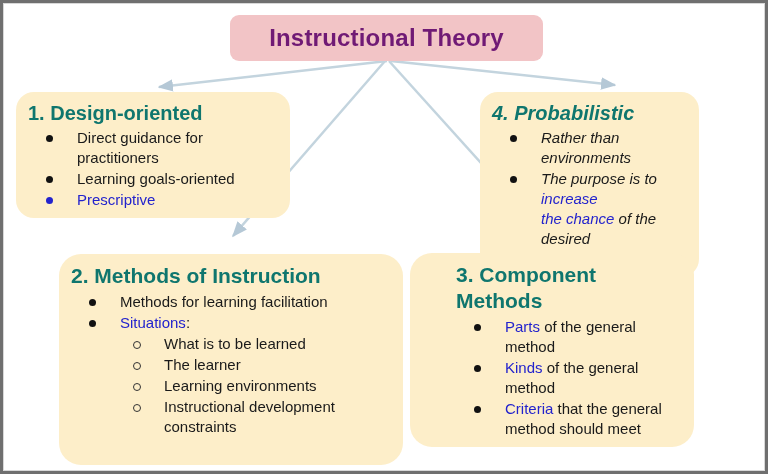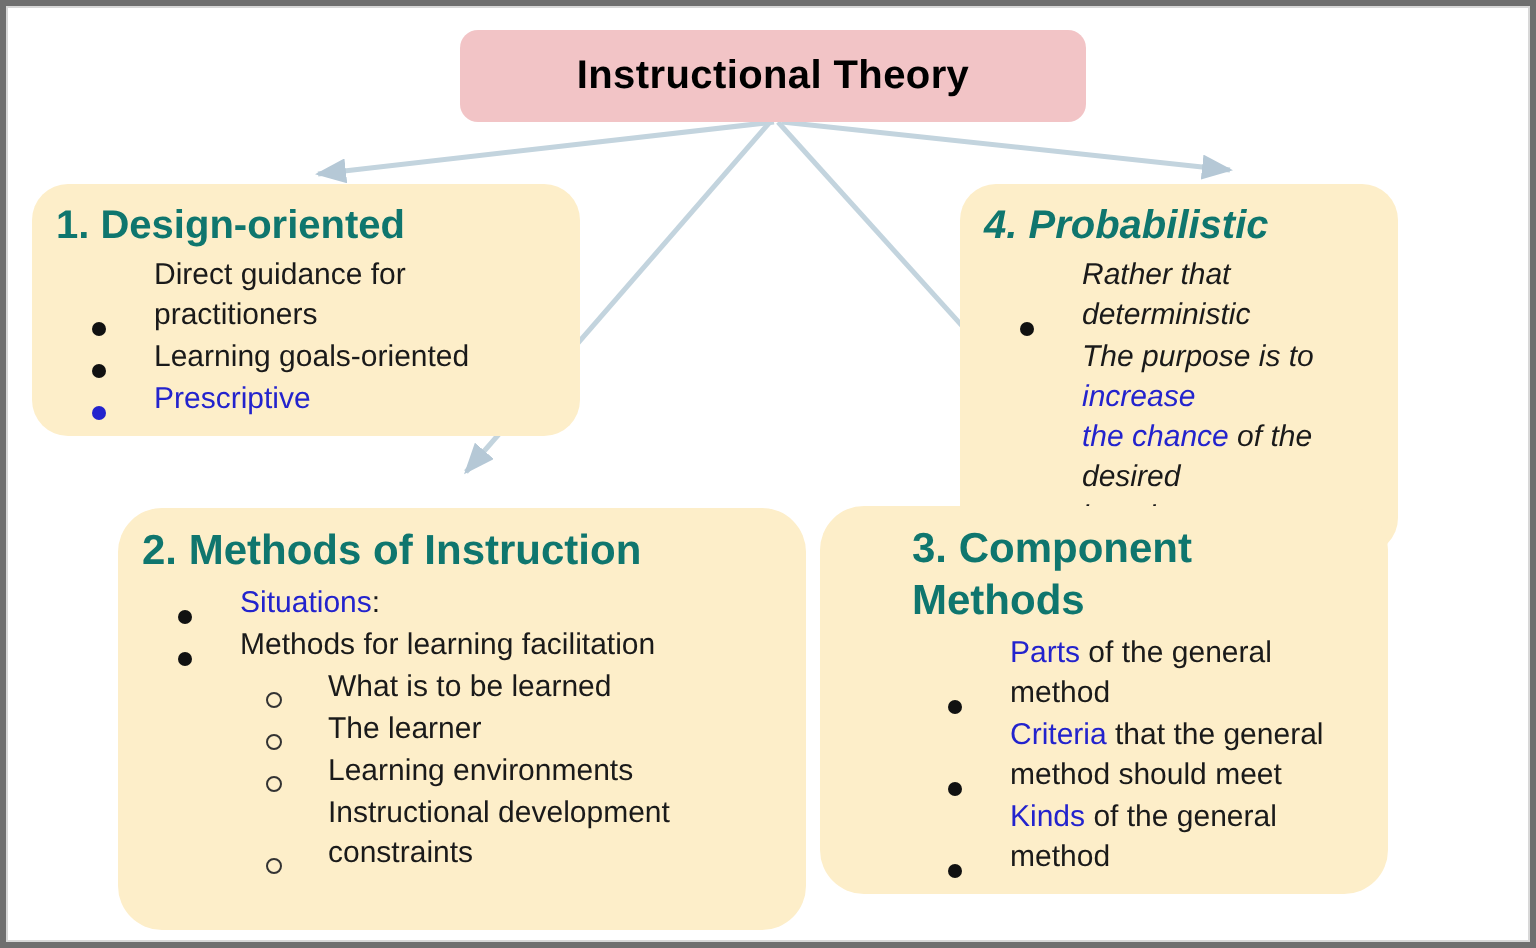--- a/index.html
+++ b/index.html
@@ -13,39 +13,39 @@
     overflow: hidden;
     font-family: "Liberation Sans", sans-serif;
     box-shadow: inset 0 0 0 1px #d8d8d8;
   }
   .arrow-layer { position: absolute; left: 0; top: 0; width: 768px; height: 474px; }
   .title-box {
     position: absolute; left: 227px; top: 12px; width: 313px; height: 46px;
     background: var(--title-bg, #f2c4c6);
     border-radius: 9px;
     display: flex; align-items: center; justify-content: center;
-    font-size: 20px; font-weight: bold; color: #000000;
+    font-size: 24px; font-weight: bold; color: #701a75;
     letter-spacing: 0.2px;
   }
   .node {
     position: absolute;
     background: var(--box-bg, #fdeec9);
     border-radius: 18px;
     box-sizing: border-box;
     padding: 9px 8px 8px 12px;
     color: var(--text, #1a1a1a);
   }
   .node h2 { margin: 0 0 3px 0; font-size: 20px; line-height: 24px; color: #0f766e; }
   .node--box2 h2, .node--box3 h2 { font-size: 21px; line-height: 26px; }
   .node--box1 { left: 13px;  top: 89px;  width: 274px; min-height: 123px; }
   .node--box2 { left: 56px;  top: 251px; width: 344px; min-height: 211px; border-radius: 22px; }
   .node--box3 { left: 407px; top: 250px; width: 284px; min-height: 158px; border-radius: 22px; padding-left: 46px; }
   .node--box4 { left: 477px; top: 89px;  width: 219px; min-height: 134px; font-style: italic; }
   ul.bullets { list-style: none; margin: 0; padding: 0; }
-  li.bullet-item { display: flex; align-items: flex-end; font-size: 15px; line-height: 20px; padding-left: 18px; margin-top: 1px; }
+  li.bullet-item { display: flex; align-items: flex-start; font-size: 15px; line-height: 20px; padding-left: 18px; margin-top: 1px; }
   li.bullet-item.sub { padding-left: 62px; }
   .marker { flex: 0 0 auto; width: 7px; height: 7px; border-radius: 50%; margin: 7px 24px 0 0; background: #111; }
   .marker.circle { background: transparent; border: 1.5px solid #333; width: 6px; height: 6px; margin-right: 23px; }
   .marker.blue { background: var(--blue-text, #2323cd); }
   .text { white-space: pre-wrap; }
   .text .blue { color: var(--blue-text, #2323cd); }
   .logo-frame {
     position: absolute; left: 697px; top: 406px; width: 60px; height: 58px;
     border: 2px solid #9a9a9a; background: #ffffff; box-sizing: border-box;
     display: flex; flex-direction: column; align-items: center; justify-content: center;
@@ -96,41 +96,41 @@
           <span class="text"><span class="blue">Prescriptive</span></span>
         </li>
       </ul>
   </div>
 
   <div class="node node--box4">
     <h2>4. Probabilistic</h2>
     <ul class="bullets">
         <li class="bullet-item">
           <span class="marker"></span>
-          <span class="text"><span>Rather that deterministic</span></span>
+          <span class="text"><span>Rather than environments</span></span>
         </li>
         <li class="bullet-item">
           <span class="marker"></span>
           <span class="text"><span>The purpose is to </span><span class="blue">increase
 the chance</span><span> of the desired
 learning outcome</span></span>
         </li>
       </ul>
   </div>
 
   <div class="node node--box2">
     <h2>2. Methods of Instruction</h2>
     <ul class="bullets">
         <li class="bullet-item">
           <span class="marker"></span>
-          <span class="text"><span class="blue">Situations</span><span>:</span></span>
+          <span class="text"><span>Methods for learning facilitation</span></span>
         </li>
         <li class="bullet-item">
           <span class="marker"></span>
-          <span class="text"><span>Methods for learning facilitation</span></span>
+          <span class="text"><span class="blue">Situations</span><span>:</span></span>
         </li>
         <li class="bullet-item sub">
           <span class="marker circle"></span>
           <span class="text"><span>What is to be learned</span></span>
         </li>
         <li class="bullet-item sub">
           <span class="marker circle"></span>
           <span class="text"><span>The learner</span></span>
         </li>
         <li class="bullet-item sub">
@@ -147,25 +147,25 @@
 
   <div class="node node--box3">
     <h2>3. Component Methods</h2>
     <ul class="bullets">
         <li class="bullet-item">
           <span class="marker"></span>
           <span class="text"><span class="blue">Parts</span><span> of the general method</span></span>
         </li>
         <li class="bullet-item">
           <span class="marker"></span>
-          <span class="text"><span class="blue">Criteria</span><span> that the general
-method should meet</span></span>
+          <span class="text"><span class="blue">Kinds</span><span> of the general
+method</span></span>
         </li>
         <li class="bullet-item">
           <span class="marker"></span>
-          <span class="text"><span class="blue">Kinds</span><span> of the general
-method</span></span>
+          <span class="text"><span class="blue">Criteria</span><span> that the general
+method should meet</span></span>
         </li>
       </ul>
   </div>
 
 
 </div>
 
 </body></html>

